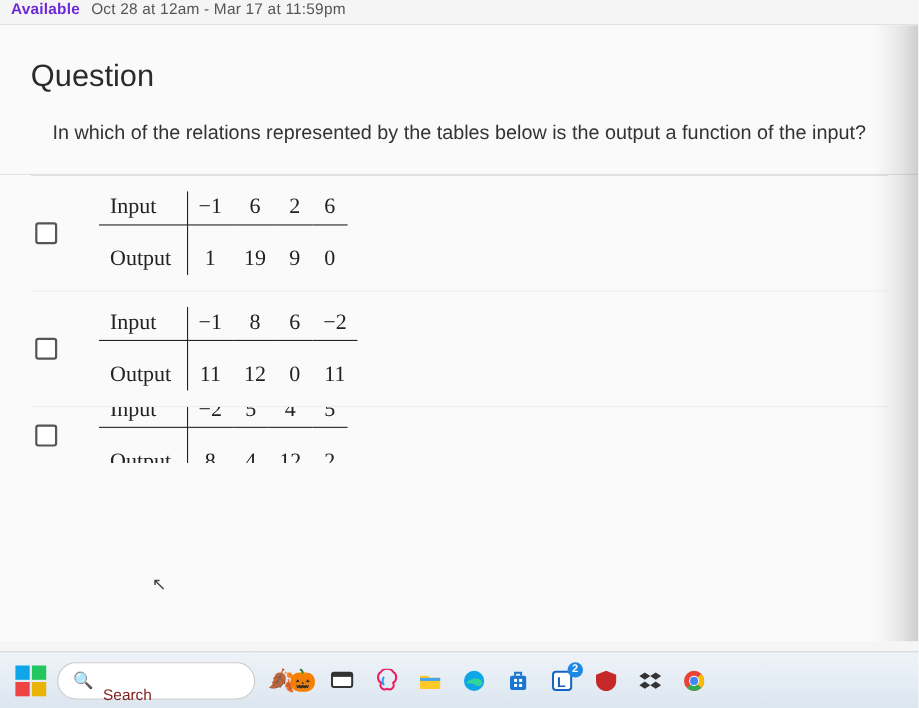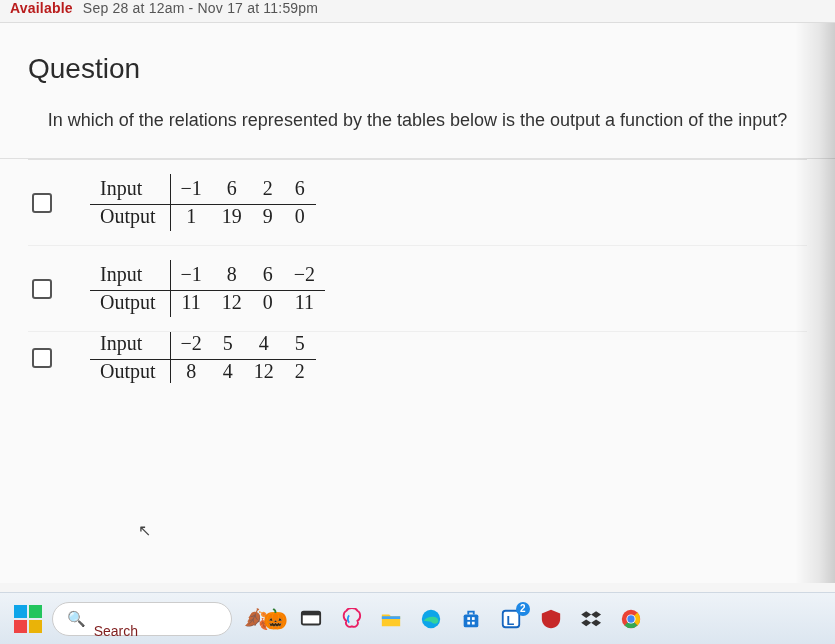--- a/index.html
+++ b/index.html
@@ -19,21 +19,21 @@
       background: linear-gradient(to right, rgba(0,0,0,0) 0%, rgba(0,0,0,0.08) 60%, rgba(0,0,0,0.18) 100%);
       pointer-events: none;
     }
     .avail {
       padding: 0 0 6px 10px;
       font-size: 14px;
       color: #555;
       letter-spacing: 0.2px;
       border-bottom: 1px solid #ddd;
     }
-    .avail .label { font-weight: 600; color: #b91c1c; margin-right: 6px;}
+    .avail .label { font-weight: 600; color: #6d28d9; margin-right: 6px;}
     .content {
       background: #fafafa;
       height: 560px;
       overflow: hidden;
       position: relative;
     }
     .inner { padding: 30px 28px 0 28px; }
     h1 { font-size: 28px; font-weight: 400; color: #2b2b2b; margin-bottom: 22px;}
     .prompt { font-size: 18px; color: #333; line-height: 1.5; margin-bottom: 24px; text-align: center;}
     .instr { font-size: 18px; color: #333; margin-bottom: 18px;}
@@ -43,21 +43,21 @@
     .option:first-of-type { border-top: 1px solid #e0e0e0;}
     .chk {
       width: 20px; height: 20px; border: 2px solid #555; border-radius: 3px;
       flex-shrink: 0; margin-left: 4px; background:#fff;
     }
     .relation { font-family: "Times New Roman", "Latin Modern", serif; font-size: 20px; color:#222;}
     .relation table { border-collapse: collapse; }
     .relation td { padding: 3px 10px; text-align: center; min-width: 32px;}
     .relation td.lbl { text-align: left; padding-right: 14px; border-right: 1.5px solid #222; }
     .relation tr.input-row td { border-bottom: 1.5px solid #222; padding-bottom: 4px;}
-    .relation tr.output-row td { padding-top: 0;}
+    .relation tr.output-row td { padding-top: 19px;}
     .cursor {
       position: absolute; top: 498px; left: 138px;
       font-size: 16px; color:#444; pointer-events:none;
     }
     
     .taskbar {
       position: absolute; bottom: 0; left: 0; right: 0;
       height: 52px;
       background: linear-gradient(to top, #dce6f0, #eef3f8);
       border-top: 1px solid #cfd8e2;
@@ -81,21 +81,21 @@
     .tb-icon { width: 26px; height: 26px; display:flex; align-items:center; justify-content:center; font-size:18px; cursor:pointer; border-radius:4px;}
     .folder-icon svg, .tb-icon svg { width:22px; height:22px; }
     .badge-wrap{ position:relative;}
     .badge { position:absolute; top:-4px; right:-6px; background:#1e88e5; color:#fff; font-size:10px; width:14px; height:14px; border-radius:50%; display:flex; align-items:center; justify-content:center; font-weight:bold;}
   </style>
 </head>
 <body>
 
 <div class="avail">
   <span class="label">Available</span>
-  <span>Sep 28 at 12am - Nov 17 at 11:59pm</span>
+  <span>Oct 28 at 12am - Mar 17 at 11:59pm</span>
 </div>
 
 <div class="content">
   <div class="inner">
     <h1>Question</h1>
     <p class="prompt">In which of the relations represented by the tables below is the output a function of the input?</p>
   </div>
   <div class="divider"></div>
   <div class="inner" style="padding-top:0;">
 

